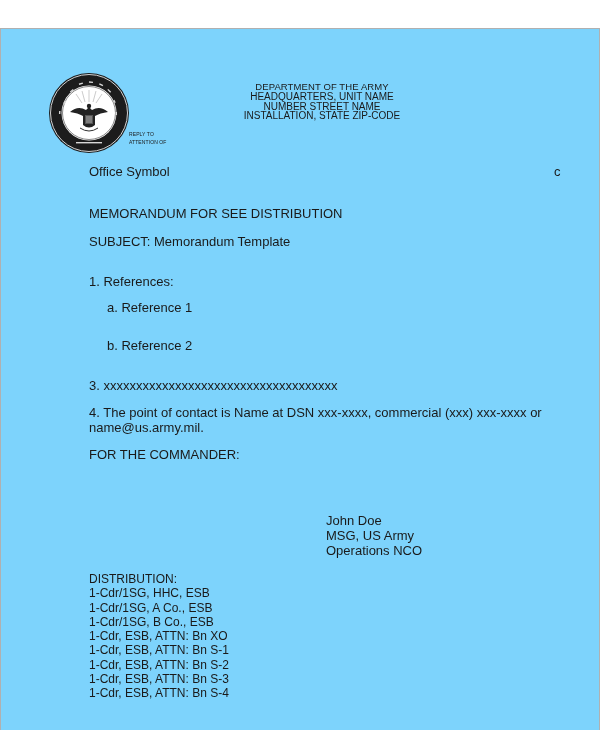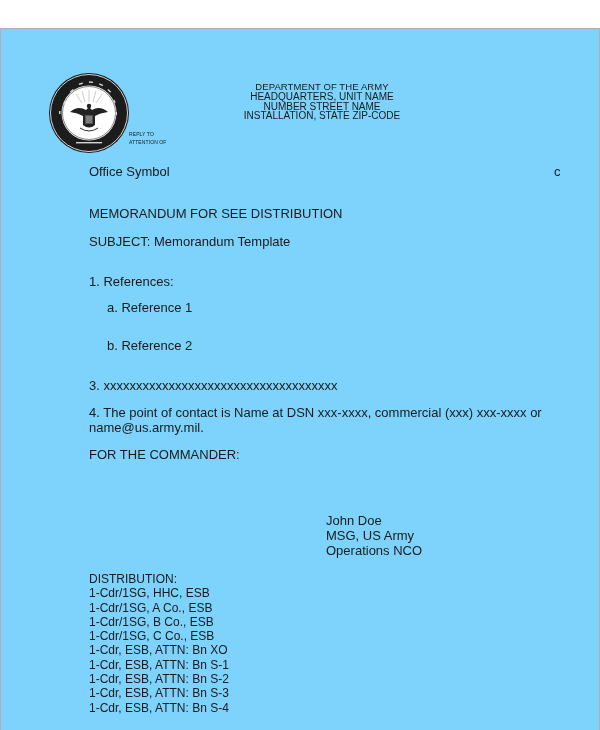--- a/index.html
+++ b/index.html
@@ -111,21 +111,20 @@
     <div>John Doe</div>
     <div>MSG, US Army</div>
     <div>Operations NCO</div>
   </div>
 
   <div class="dist">
     <div>DISTRIBUTION:</div>
     <div>1-Cdr/1SG, HHC, ESB</div>
     <div>1-Cdr/1SG, A Co., ESB</div>
     <div>1-Cdr/1SG, B Co., ESB</div>
-    <div>1-Cdr/1SG, C Co., ESB</div>
     <div>1-Cdr, ESB, ATTN: Bn XO</div>
     <div>1-Cdr, ESB, ATTN: Bn S-1</div>
     <div>1-Cdr, ESB, ATTN: Bn S-2</div>
     <div>1-Cdr, ESB, ATTN: Bn S-3</div>
     <div>1-Cdr, ESB, ATTN: Bn S-4</div>
   </div>
 
 </div>
 
 </body></html>

